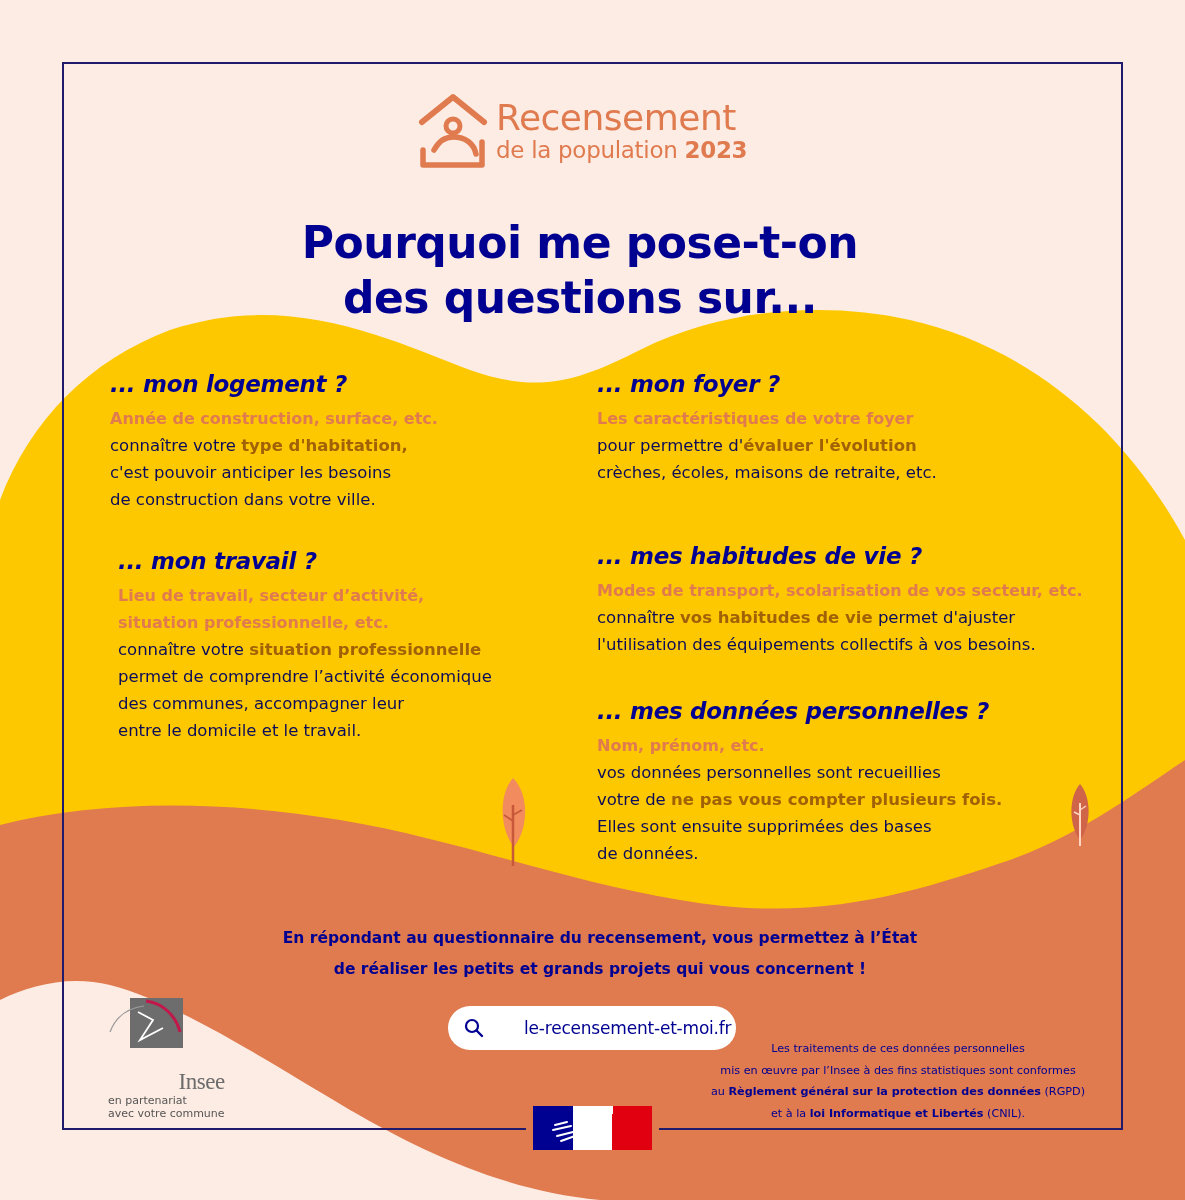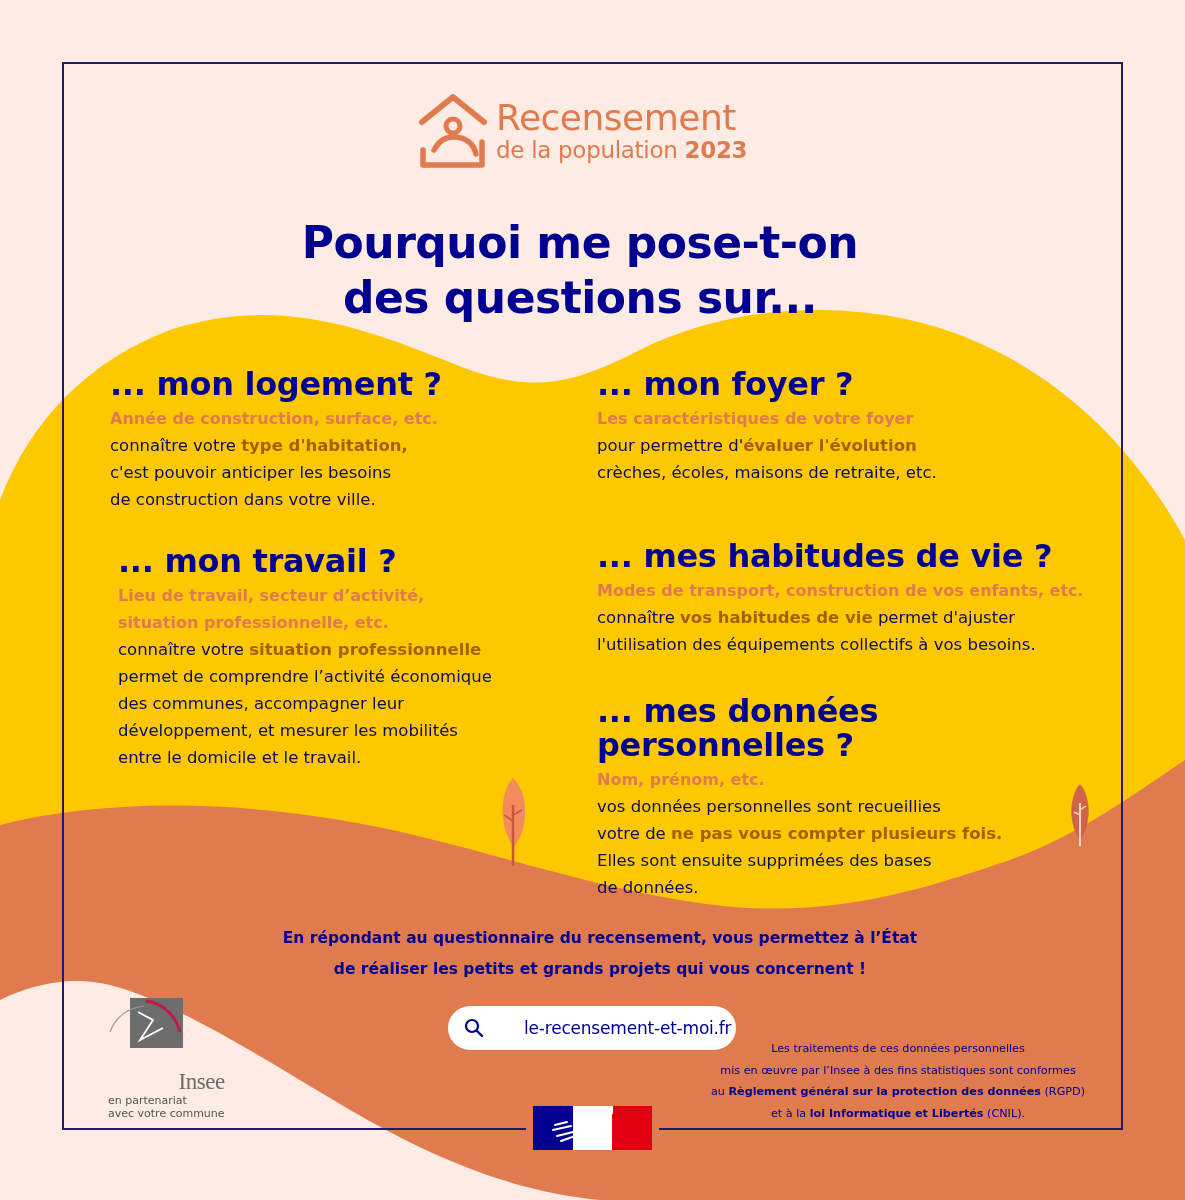--- a/index.html
+++ b/index.html
@@ -13,21 +13,21 @@
   .logo { position: absolute; left: 418px; top: 92px; display: flex; align-items: center; }
   .logo svg { width: 70px; height: 78px; }
   .logo-text { margin-left: 8px; color: #e07a4f; }
   .logo-title { font-size: 36px; line-height: 38px; font-family: "DejaVu Sans", sans-serif; letter-spacing: -0.5px; }
   .logo-sub { font-size: 23px; line-height: 26px; letter-spacing: -0.3px; }
   .logo-sub b { font-weight: bold; }
 
   .headline { position: absolute; left: 0; width: 1160px; top: 215px; text-align: center; font-weight: bold; font-size: 44px; line-height: 55px; color: #000091; letter-spacing: -0.5px; }
 
   .section { position: absolute; }
-  .sec-title { font-size: 32px; font-weight: bold; color: #000091; line-height: 34px; margin-bottom: 4px; letter-spacing: -0.3px; }
+  .sec-title { font-size: 23px; font-weight: bold; color: #000091; line-height: 34px; margin-bottom: 4px; letter-spacing: -0.3px; font-style: italic; }
   .sec-sub { font-size: 16px; font-weight: bold; color: #e07a4f; line-height: 27px; }
   .sec-body { font-size: 16.5px; color: #0c0c5a; line-height: 27px; }
   .sec-body b { font-weight: bold; color: #a16207; }
 
   .s1 { left: 110px; top: 367px; width: 470px; }
   .s2 { left: 118px; top: 544px; width: 470px; }
   .s3 { left: 597px; top: 367px; width: 500px; }
   .s4 { left: 597px; top: 539px; width: 500px; }
   .s5 { left: 597px; top: 694px; width: 500px; }
 
@@ -119,37 +119,36 @@
 <div class="section s2">
   <div class="sec-title">... mon travail ?</div>
   <div class="sec-sub">
     <div>Lieu de travail, secteur d’activité,</div>
     <div>situation professionnelle, etc.</div>
   </div>
   <div class="sec-body">
     <div><span>connaître votre </span><b>situation professionnelle</b></div>
     <div>permet de comprendre l’activité économique</div>
     <div>des communes, accompagner leur</div>
-    <div>développement, et mesurer les mobilités</div>
     <div>entre le domicile et le travail.</div>
   </div>
 </div>
 
 <div class="section s3">
   <div class="sec-title">... mon foyer ?</div>
   <div class="sec-sub">Les caractéristiques de votre foyer</div>
   <div class="sec-body">
     <div><span>pour permettre d'</span><b>évaluer l'évolution</b></div>
     <div>crèches, écoles, maisons de retraite, etc.</div>
   </div>
 </div>
 
 <div class="section s4">
   <div class="sec-title">... mes habitudes de vie ?</div>
-  <div class="sec-sub">Modes de transport, construction de vos enfants, etc.</div>
+  <div class="sec-sub">Modes de transport, scolarisation de vos secteur, etc.</div>
   <div class="sec-body">
     <div><span>connaître </span><b>vos habitudes de vie</b><span> permet d'ajuster</span></div>
     <div>l'utilisation des équipements collectifs à vos besoins.</div>
   </div>
 </div>
 
 <div class="section s5">
   <div class="sec-title">... mes données personnelles ?</div>
   <div class="sec-sub">Nom, prénom, etc.</div>
   <div class="sec-body">

